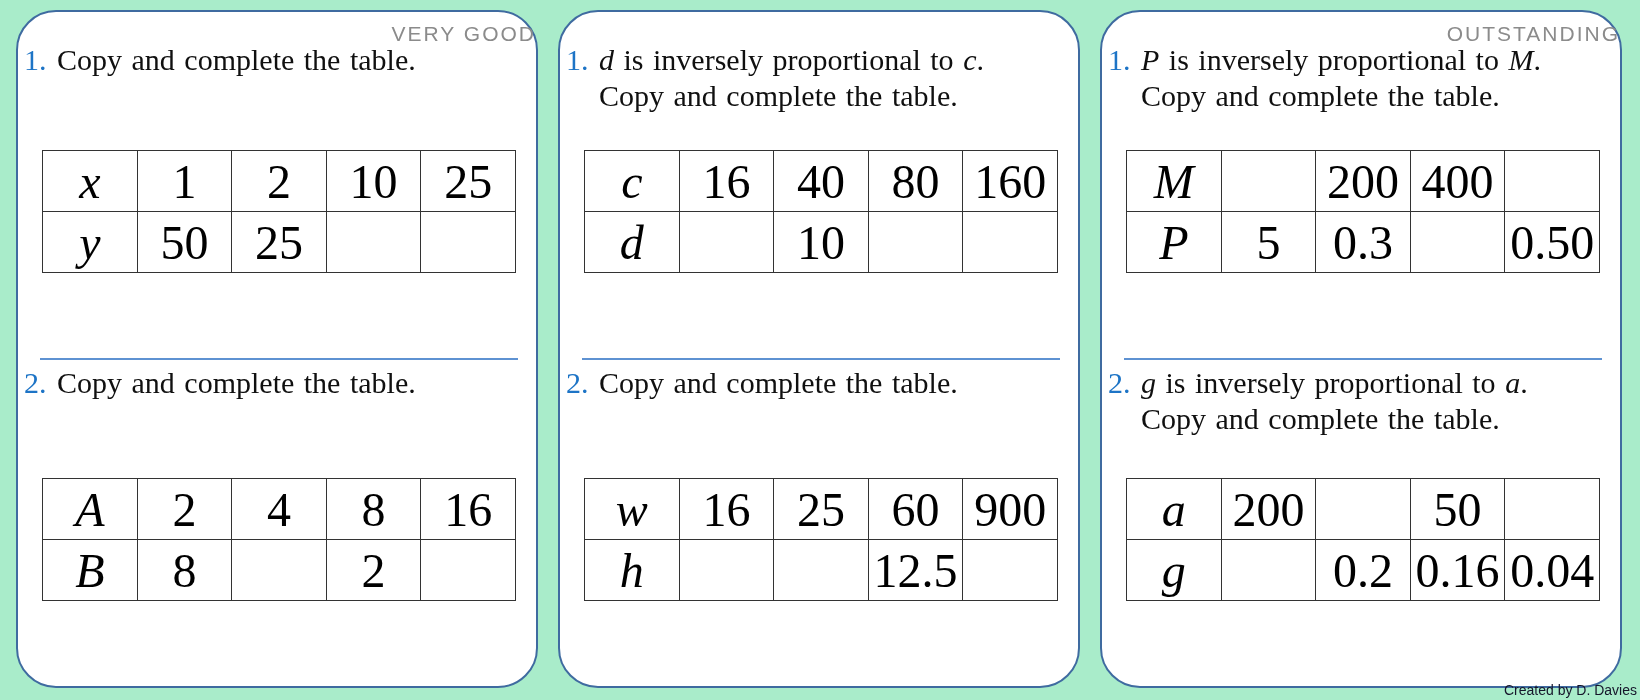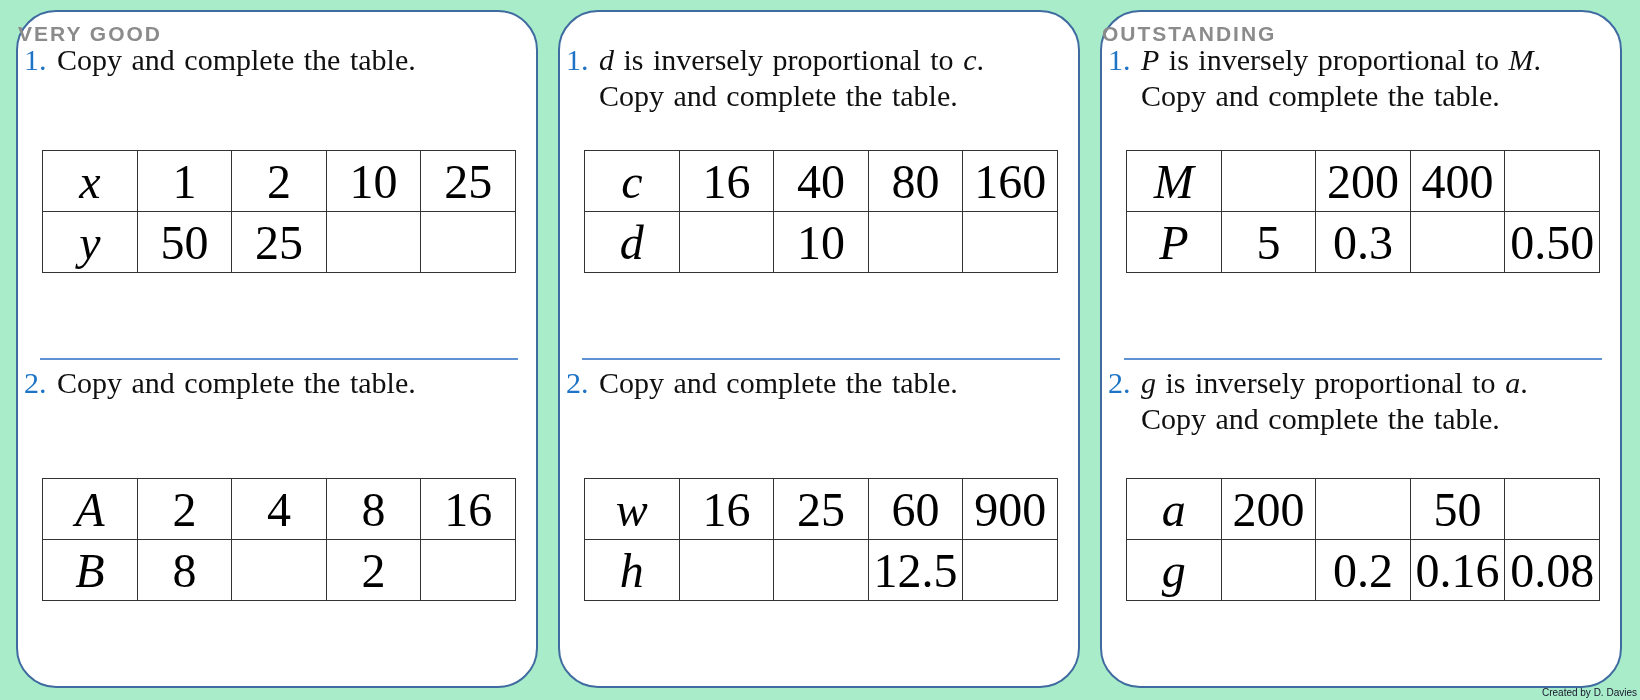--- a/index.html
+++ b/index.html
@@ -7,22 +7,22 @@
     width:1640px;height:700px;position:relative;overflow:hidden;
     background:#a9ecca;
     font-family:"Liberation Serif", serif;
   }
   .card{
     position:absolute;top:10px;width:522px;height:678px;box-sizing:border-box;
     background:#ffffff;border:2px solid #3f6ba0;border-radius:40px;
   }
   .card1{left:16px}.card2{left:558px}.card3{left:1100px}
   .card-header{
-    position:absolute;top:10px;left:0;width:100%;margin:0;text-align:left;
-    font-family:"Liberation Sans", sans-serif;font-weight:700;
+    position:absolute;top:10px;left:0;width:100%;margin:0;text-align:right;
+    font-family:"Liberation Sans", sans-serif;font-weight:400;
     font-size:21px;letter-spacing:2px;color:#8b8b8b;
   }
   .problem{
     position:absolute;left:6px;right:8px;display:flex;
     font-size:30px;line-height:36px;color:#101010;word-spacing:2px;
   }
   .p1{top:30px}
   .p2{top:353px}
   .num{flex:0 0 33px;color:#1d74c6}
   .ptext{flex:1}
@@ -34,21 +34,21 @@
   .ptable{
     position:absolute;left:24px;width:474px;border-collapse:collapse;table-layout:fixed;
   }
   .t1{top:138px}.t2{top:466px}
   .ptable td{
     border:1.5px solid #333333;height:60px;padding:0;
     text-align:center;vertical-align:middle;font-size:48px;color:#000;
   }
   .credit{
     position:absolute;right:3px;bottom:2px;
-    font-family:"Liberation Sans", sans-serif;font-size:10px;color:#15152a;
+    font-family:"Liberation Sans", sans-serif;font-size:14px;color:#15152a;
   }
 </style>
 </head>
 <body>
 
 <section class="card card1">
   <h2 class="card-header">VERY GOOD</h2>
 
   <div class="problem p1">
     <span class="num">1.</span>
@@ -210,19 +210,19 @@
         <td>200</td>
         <td></td>
         <td>50</td>
         <td></td>
       </tr>
       <tr>
         <td class="var">g</td>
         <td></td>
         <td>0.2</td>
         <td>0.16</td>
-        <td>0.08</td>
+        <td>0.04</td>
       </tr>
     </tbody>
   </table>
 </section>
 
 <div class="credit">Created by D. Davies</div>
 
 </body></html>

